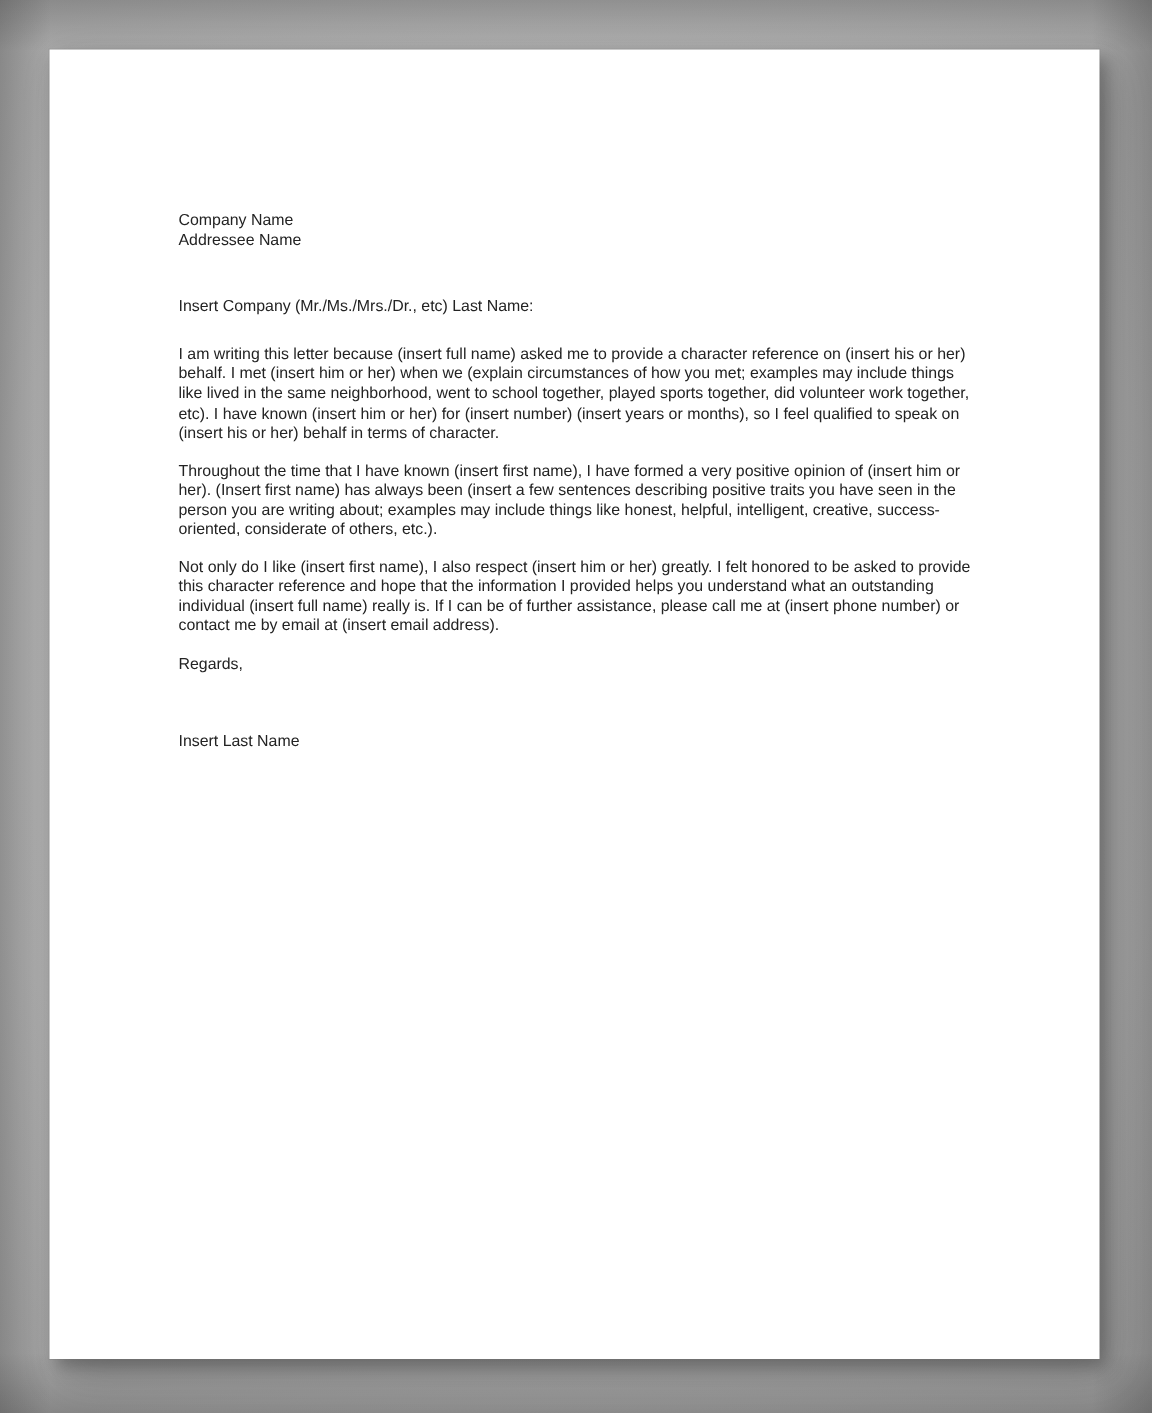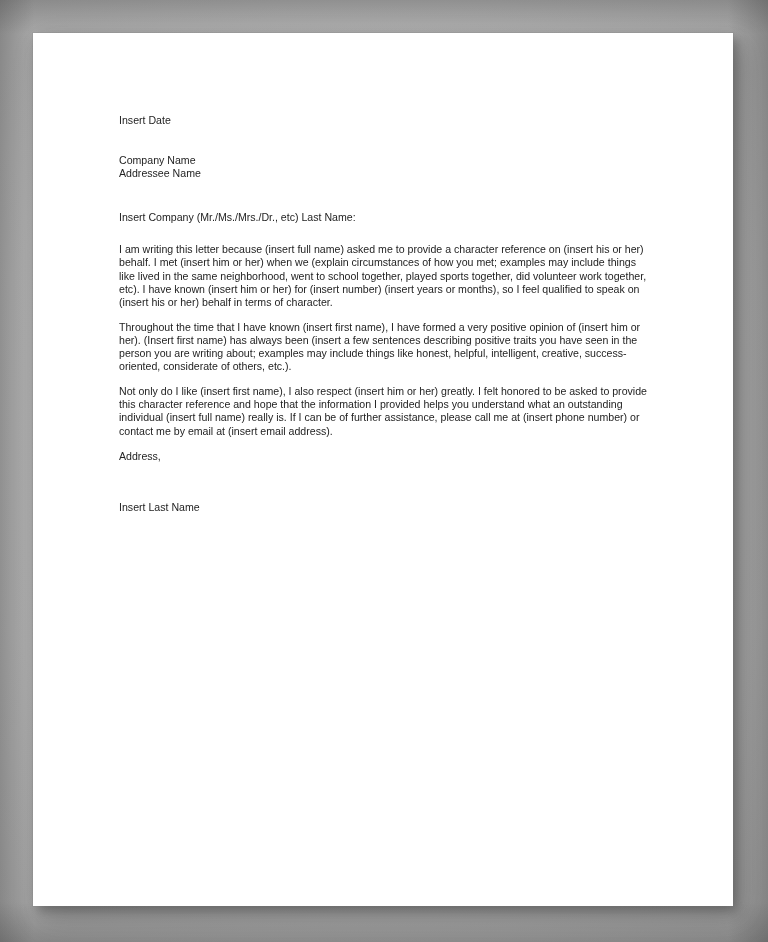--- a/index.html
+++ b/index.html
@@ -72,21 +72,20 @@
 <body>
 
 <div id="canvas">
 
   <div id="vignette"></div>
 
   <div id="page">
 
     <div id="letter">
 
-      <div class="line para">Insert Date</div>
 
       <div class="gap-date"></div>
 
       <div class="addr-block">
         <div class="line">Company Name</div>
         <div class="line">Addressee Name</div>
       </div>
 
       <div class="gap-address"></div>
 
@@ -99,21 +98,21 @@
       <div class="gap-para"></div>
 
       <p class="para">Throughout the time that I have known (insert first name), I have formed a very positive opinion of (insert him or her). (Insert first name) has always been (insert a few sentences describing positive traits you have seen in the person you are writing about; examples may include things like honest, helpful, intelligent, creative, success-oriented, considerate of others, etc.).</p>
 
       <div class="gap-para"></div>
 
       <p class="para">Not only do I like (insert first name), I also respect (insert him or her) greatly. I felt honored to be asked to provide this character reference and hope that the information I provided helps you understand what an outstanding individual (insert full name) really is. If I can be of further assistance, please call me at (insert phone number) or contact me by email at (insert email address).</p>
 
       <div class="gap-close"></div>
 
-      <div class="line para">Address,</div>
+      <div class="line para">Regards,</div>
 
       <div class="gap-sign"></div>
 
       <div class="line para">Insert Last Name</div>
 
     </div>
   </div>
 </div>
 
 </body></html>

